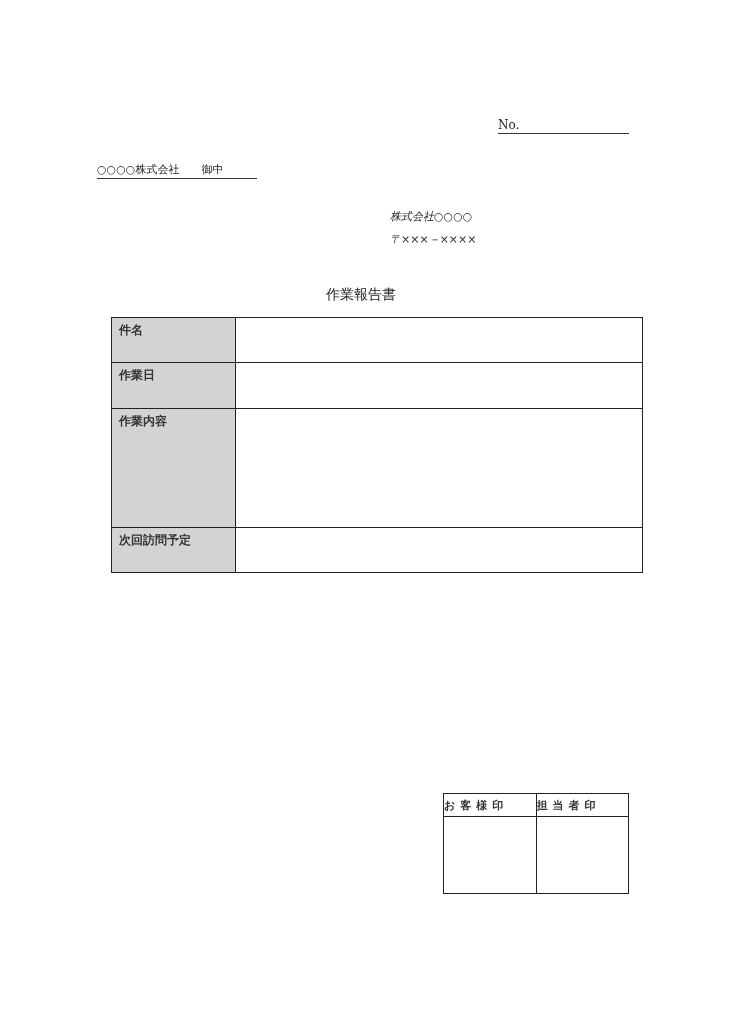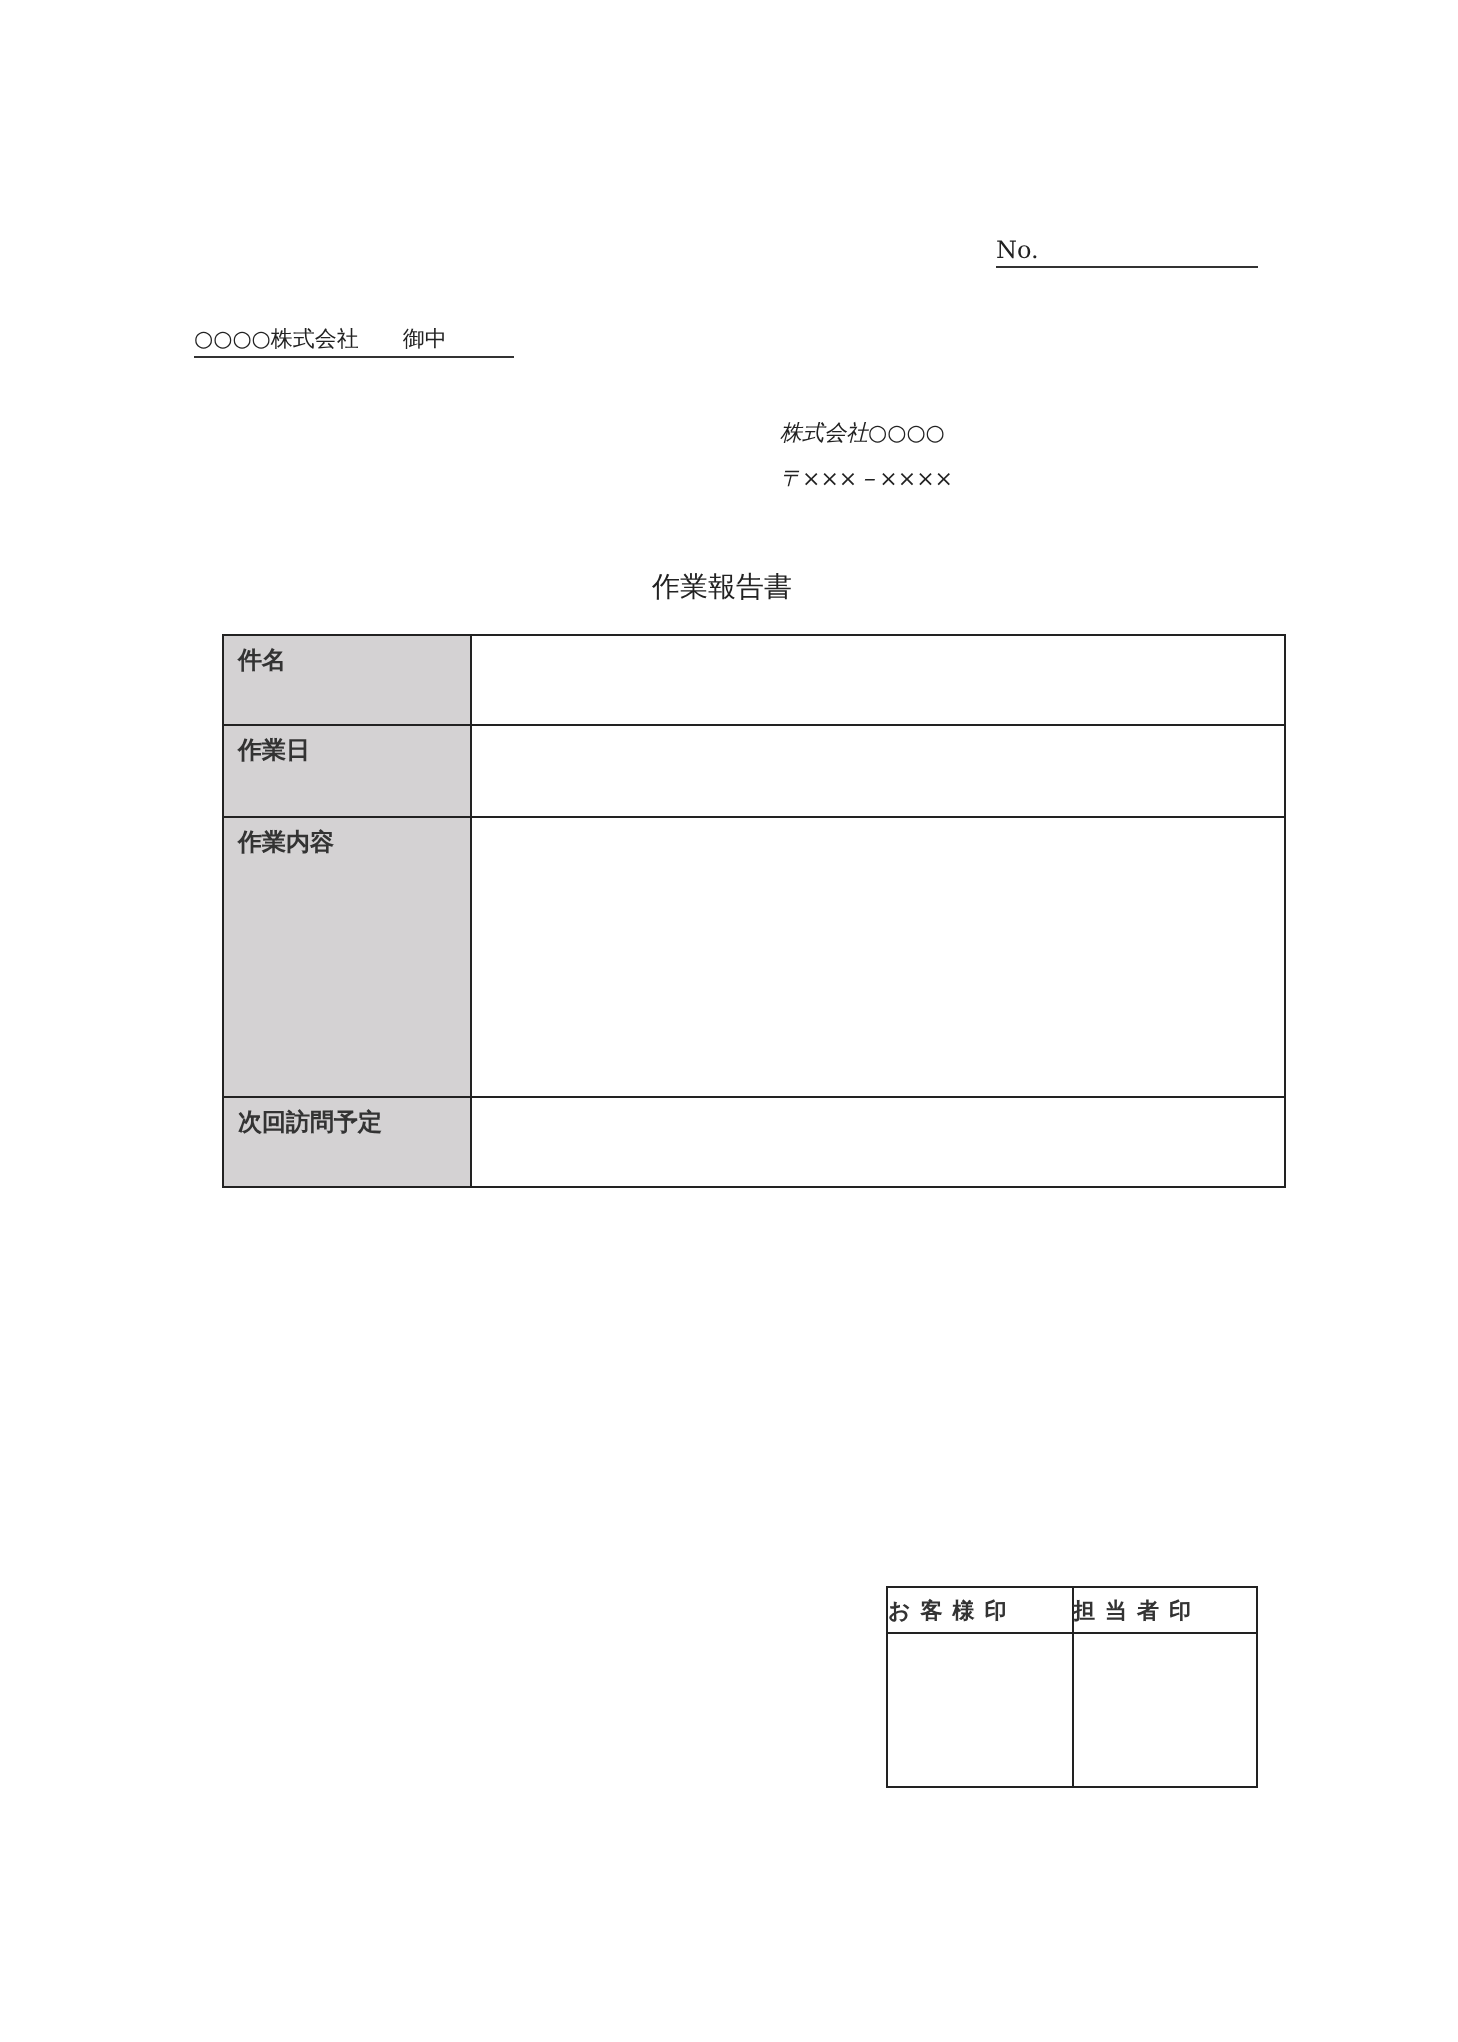--- a/index.html
+++ b/index.html
@@ -69,21 +69,21 @@
 <table class="report">
   <tbody>
       <tr style="height:45px">
     <td class="label">件名</td>
     <td class="value"></td>
   </tr>
   <tr style="height:46px">
     <td class="label">作業日</td>
     <td class="value"></td>
   </tr>
-  <tr style="height:140px">
+  <tr style="height:119px">
     <td class="label">作業内容</td>
     <td class="value"></td>
   </tr>
   <tr style="height:45px">
     <td class="label">次回訪問予定</td>
     <td class="value"></td>
   </tr>
 </tbody>
   </table>
 

